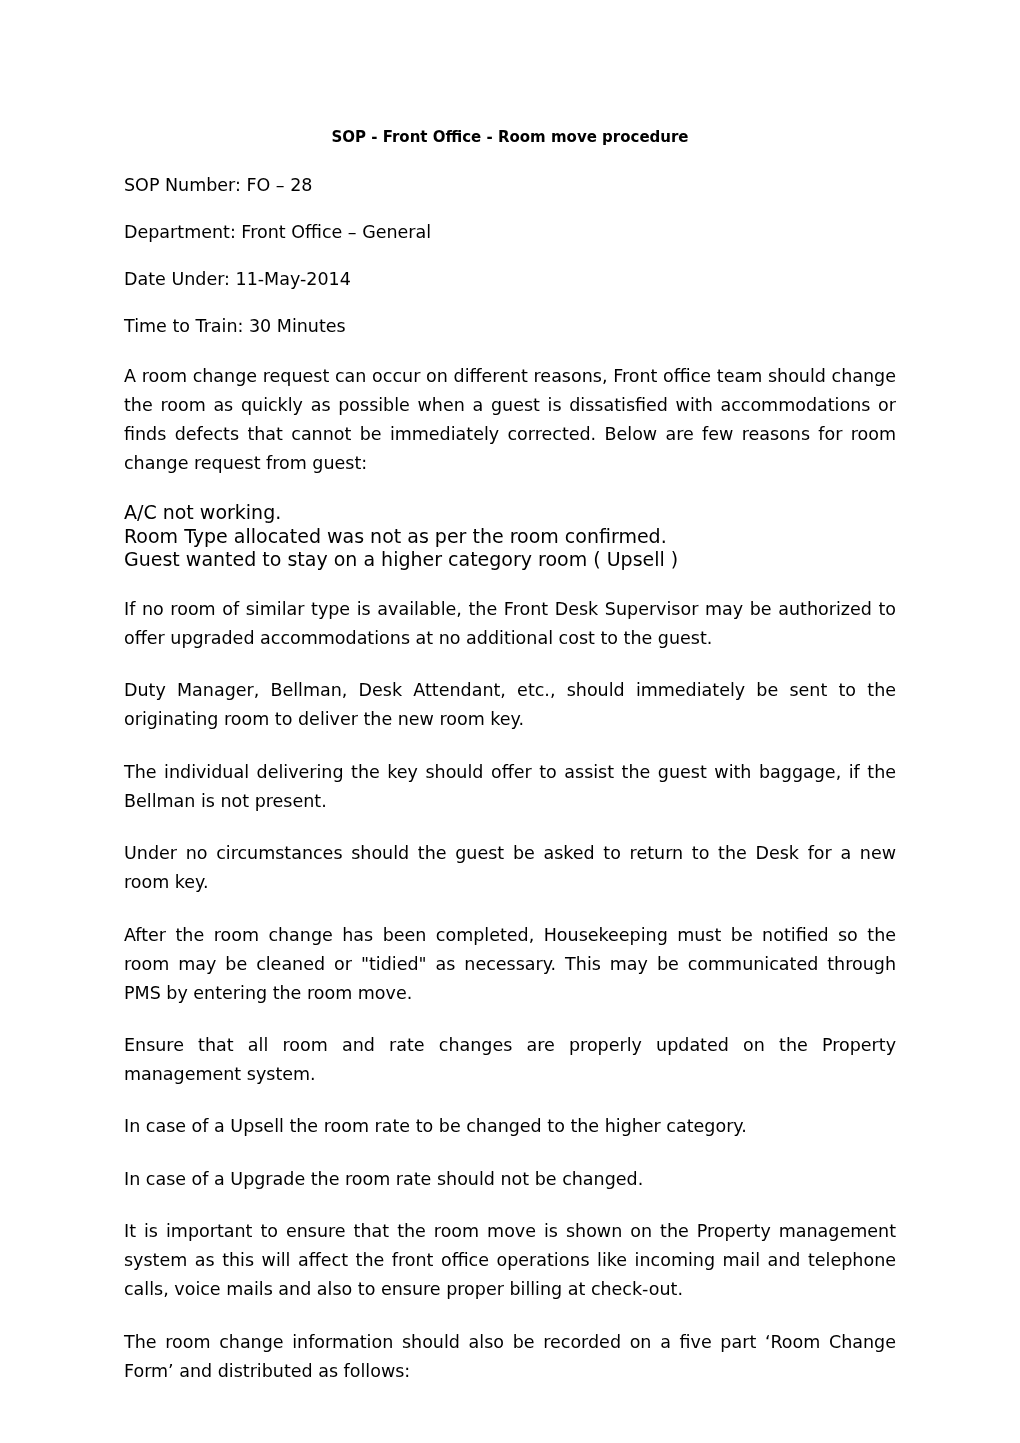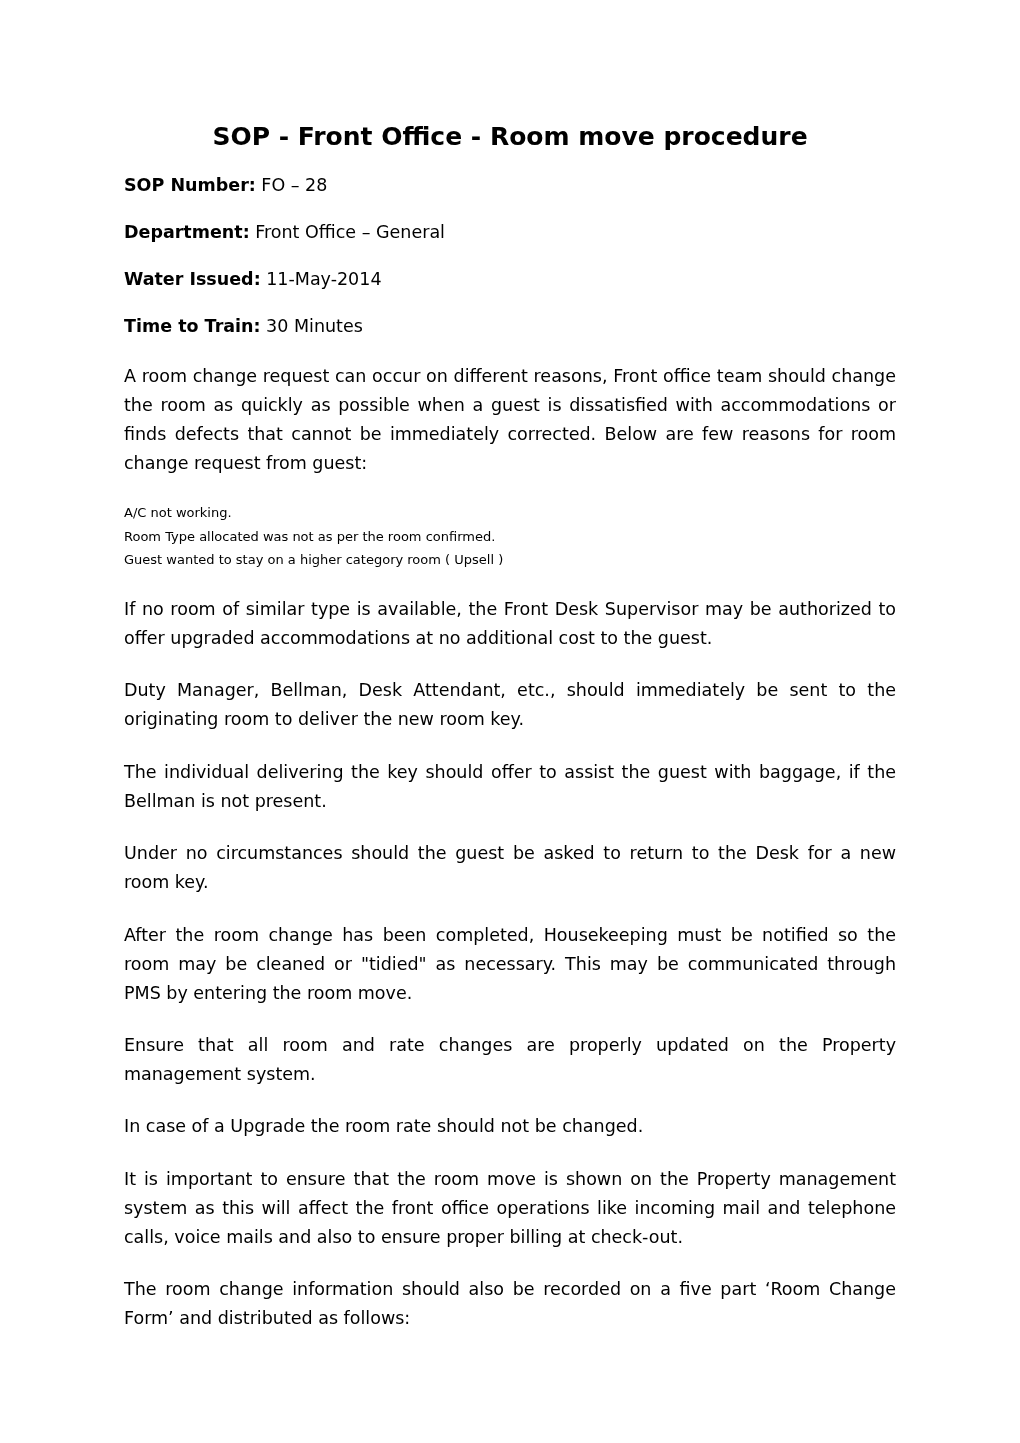--- a/index.html
+++ b/index.html
@@ -17,75 +17,76 @@
     }
     .page {
       position: absolute;
       left: 124px;
       top: 124px;
       width: 772px;
     }
     .title {
       text-align: center;
       font-weight: bold;
-      font-size: 25px;
+      font-size: 15px;
       line-height: 26px;
       margin: 0 0 24px 0;
       letter-spacing: 0px;
     }
     .meta {
       font-size: 17.5px;
       line-height: 23.4px;
       margin: 0 0 23.6px 0;
     }
-    .meta .label { font-weight: bold; }
+    .meta .label { font-weight: normal; }
     .para {
       font-size: 17.5px;
       line-height: 29px;
       text-align: justify;
       margin: 0 0 23.4px 0;
     }
     .list {
       margin: 0 0 23.4px 0;
       padding: 0;
       list-style: none;
-      font-size: 13px;
+      font-size: 19px;
       line-height: 23.4px;
     }
     .list li { margin: 0; padding: 0; }
   </style>
 </head>
 <body>
 
 <div class="page">
   <h1 class="title">SOP - Front Office - Room move procedure</h1>
 
   <div class="meta">
     <span class="label">SOP Number:</span><span> FO – 28</span>
   </div>
   <div class="meta">
     <span class="label">Department:</span><span> Front Office – General</span>
   </div>
   <div class="meta">
-    <span class="label">Water Issued:</span><span> 11-May-2014</span>
+    <span class="label">Date Under:</span><span> 11-May-2014</span>
   </div>
   <div class="meta">
     <span class="label">Time to Train:</span><span> 30 Minutes</span>
   </div>
 
   <p class="para">A room change request can occur on different reasons, Front office team should change the room as quickly as possible when a guest is dissatisfied with accommodations or finds defects that cannot be immediately corrected. Below are few reasons for room change request from guest:</p>
 
   <ul class="list">
     <li>A/C not working.</li>
     <li>Room Type allocated was not as per the room confirmed.</li>
     <li>Guest wanted to stay on a higher category room ( Upsell )</li>
   </ul>
 
   <p class="para">If no room of similar type is available, the Front Desk Supervisor may be authorized to offer upgraded accommodations at no additional cost to the guest.</p>
   <p class="para">Duty Manager, Bellman, Desk Attendant, etc., should immediately be sent to the originating room to deliver the new room key.</p>
   <p class="para">The individual delivering the key should offer to assist the guest with baggage, if the Bellman is not present.</p>
   <p class="para">Under no circumstances should the guest be asked to return to the Desk for a new room key.</p>
   <p class="para">After the room change has been completed, Housekeeping must be notified so the room may be cleaned or "tidied" as necessary. This may be communicated through PMS by entering the room move.</p>
   <p class="para">Ensure that all room and rate changes are properly updated on the Property management system.</p>
+  <p class="para">In case of a Upsell the room rate to be changed to the higher category.</p>
   <p class="para">In case of a Upgrade the room rate should not be changed.</p>
   <p class="para">It is important to ensure that the room move is shown on the Property management system as this will affect the front office operations like  incoming mail and telephone calls, voice mails and also to ensure proper billing at check-out.</p>
   <p class="para">The room change information should also be recorded on a five part ‘Room Change Form’ and distributed as follows:</p>
 </div>
 
 </body></html>

